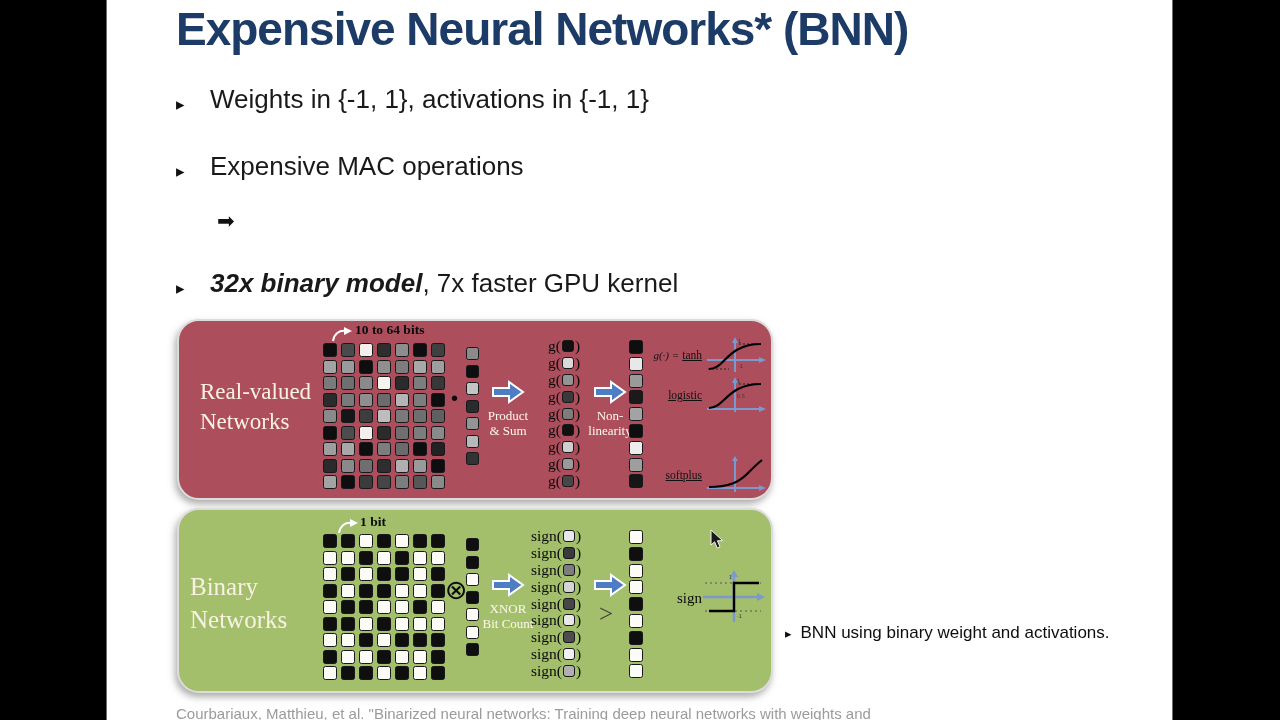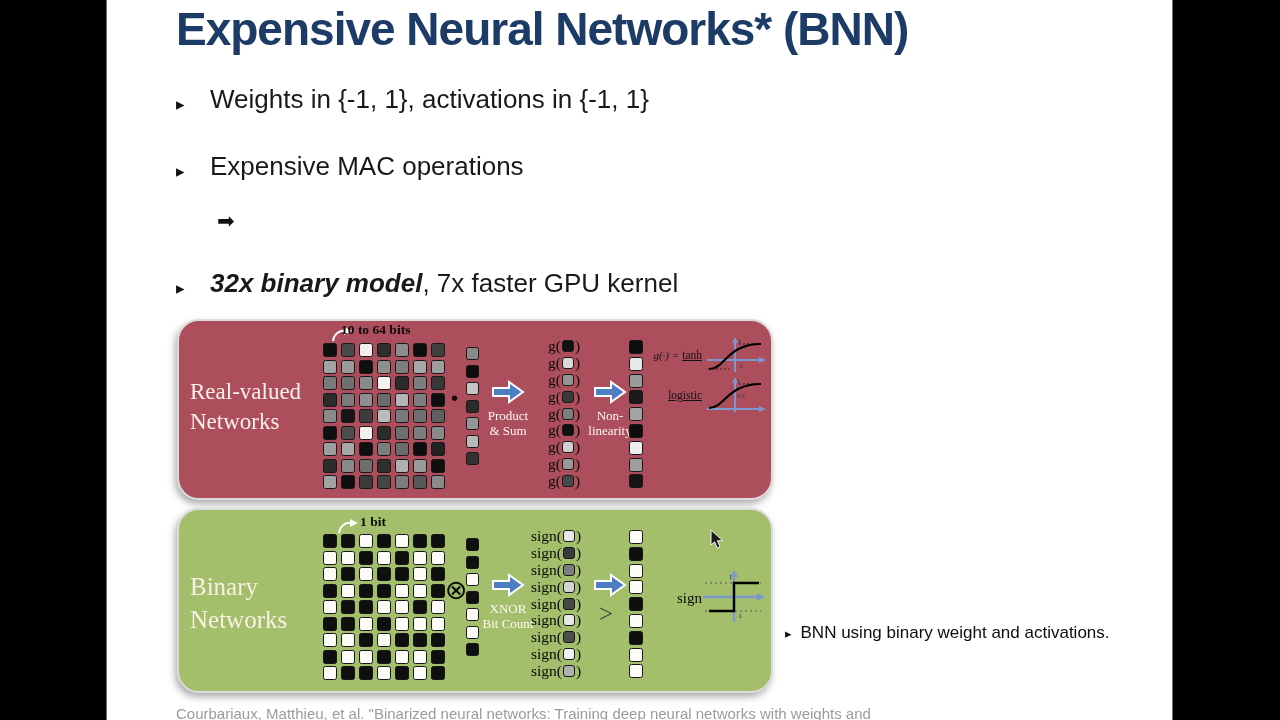--- a/index.html
+++ b/index.html
@@ -77,30 +77,30 @@
     <div class="abs subbullet" style="top:203px;">
       <span class="mk">➡</span>
     </div>
 
     <div class="abs bullet" style="top:266px;">
       <span class="mk">▸</span>
       <span><span class="bolditalic">32x binary model</span><span>, 7x faster GPU kernel</span></span>
     </div>
 
     <div class="abs panel" style="top: 319px; height: 177px; background: rgb(173, 78, 92);">
-      <div class="abs plabel" style="left:11px;top:56px;font-size:23px;">
+      <div class="abs plabel" style="left:21px;top:56px;font-size:23px;">
         <div>Real-valued</div>
         <div>Networks</div>
       </div>
 
       <svg class="abs" style="left:152px;top:5px;" width="22" height="17" viewBox="0 0 22 17">
         <path d="M2,15 C3,8 8,4 15,5" fill="none" stroke="#ffffff" stroke-width="2"></path>
         <polygon points="13,1 21,5 13,9" fill="#ffffff"></polygon>
       </svg>
-      <div class="abs bitsnote" style="left:162px;top:1px;text-align:center;">10 to 64 bits</div>
+      <div class="abs bitsnote" style="left:176px;top:1px;text-align:center;">10 to 64 bits</div>
 
       <div class="abs grid7" style="left:144px;top:22px;">
           <div class="cell" style="background: rgb(14, 14, 14);"></div>
           <div class="cell" style="background: rgb(74, 74, 74);"></div>
           <div class="cell" style="background: rgb(242, 239, 236);"></div>
           <div class="cell" style="background: rgb(46, 46, 46);"></div>
           <div class="cell" style="background: rgb(141, 141, 141);"></div>
           <div class="cell" style="background: rgb(14, 14, 14);"></div>
           <div class="cell" style="background: rgb(64, 64, 64);"></div>
           <div class="cell" style="background: rgb(163, 163, 163);"></div>
@@ -270,20 +270,30 @@
           <line x1="2" y1="33" x2="55" y2="33" stroke="#7b99cf" stroke-width="2"></line>
             <polygon points="54,30 61,33 54,36" fill="#7b99cf"></polygon>
           <line x1="30" y1="36" x2="30" y2="6" stroke="#7b99cf" stroke-width="2"></line>
             <polygon points="27,7 30,1 33,7" fill="#7b99cf"></polygon>
           <line x1="34" y1="8" x2="58" y2="8" stroke="#222" stroke-width="1" stroke-dasharray="2,2"></line>
           <path d="M4,32 C20,32 22,8 56,8" fill="none" stroke="#000" stroke-width="2.2"></path>
           <text x="32" y="7" font-size="5" fill="#333">1</text>
           <text x="32" y="22" font-size="5" fill="#333">0.5</text>
         </svg>
       </div>
+      <div class="abs actrow" style="top:134px;">
+        <span class="actname">softplus</span>
+        <svg width="62" height="38" viewBox="0 0 62 38">
+          <line x1="2" y1="32" x2="55" y2="32" stroke="#7b99cf" stroke-width="2"></line>
+            <polygon points="54,29 61,32 54,35" fill="#7b99cf"></polygon>
+          <line x1="30" y1="36" x2="30" y2="4" stroke="#7b99cf" stroke-width="2"></line>
+            <polygon points="27,5 30,0 33,5" fill="#7b99cf"></polygon>
+          <path d="M4,31 C24,31 34,26 42,18 C48,12 52,8 57,4" fill="none" stroke="#000" stroke-width="2.2"></path>
+        </svg>
+      </div>
     </div>
 
     <div class="abs panel" style="top: 508px; height: 181px; background: rgb(163, 191, 107);">
       <div class="abs plabel" style="left:11px;top:60px;font-size:25px;line-height:33px;">
         <div>Binary</div>
         <div>Networks</div>
       </div>
 
       <svg class="abs" style="left:158px;top:8px;" width="22" height="17" viewBox="0 0 22 17">
         <path d="M2,15 C3,8 8,4 15,5" fill="none" stroke="#ffffff" stroke-width="2"></path>

